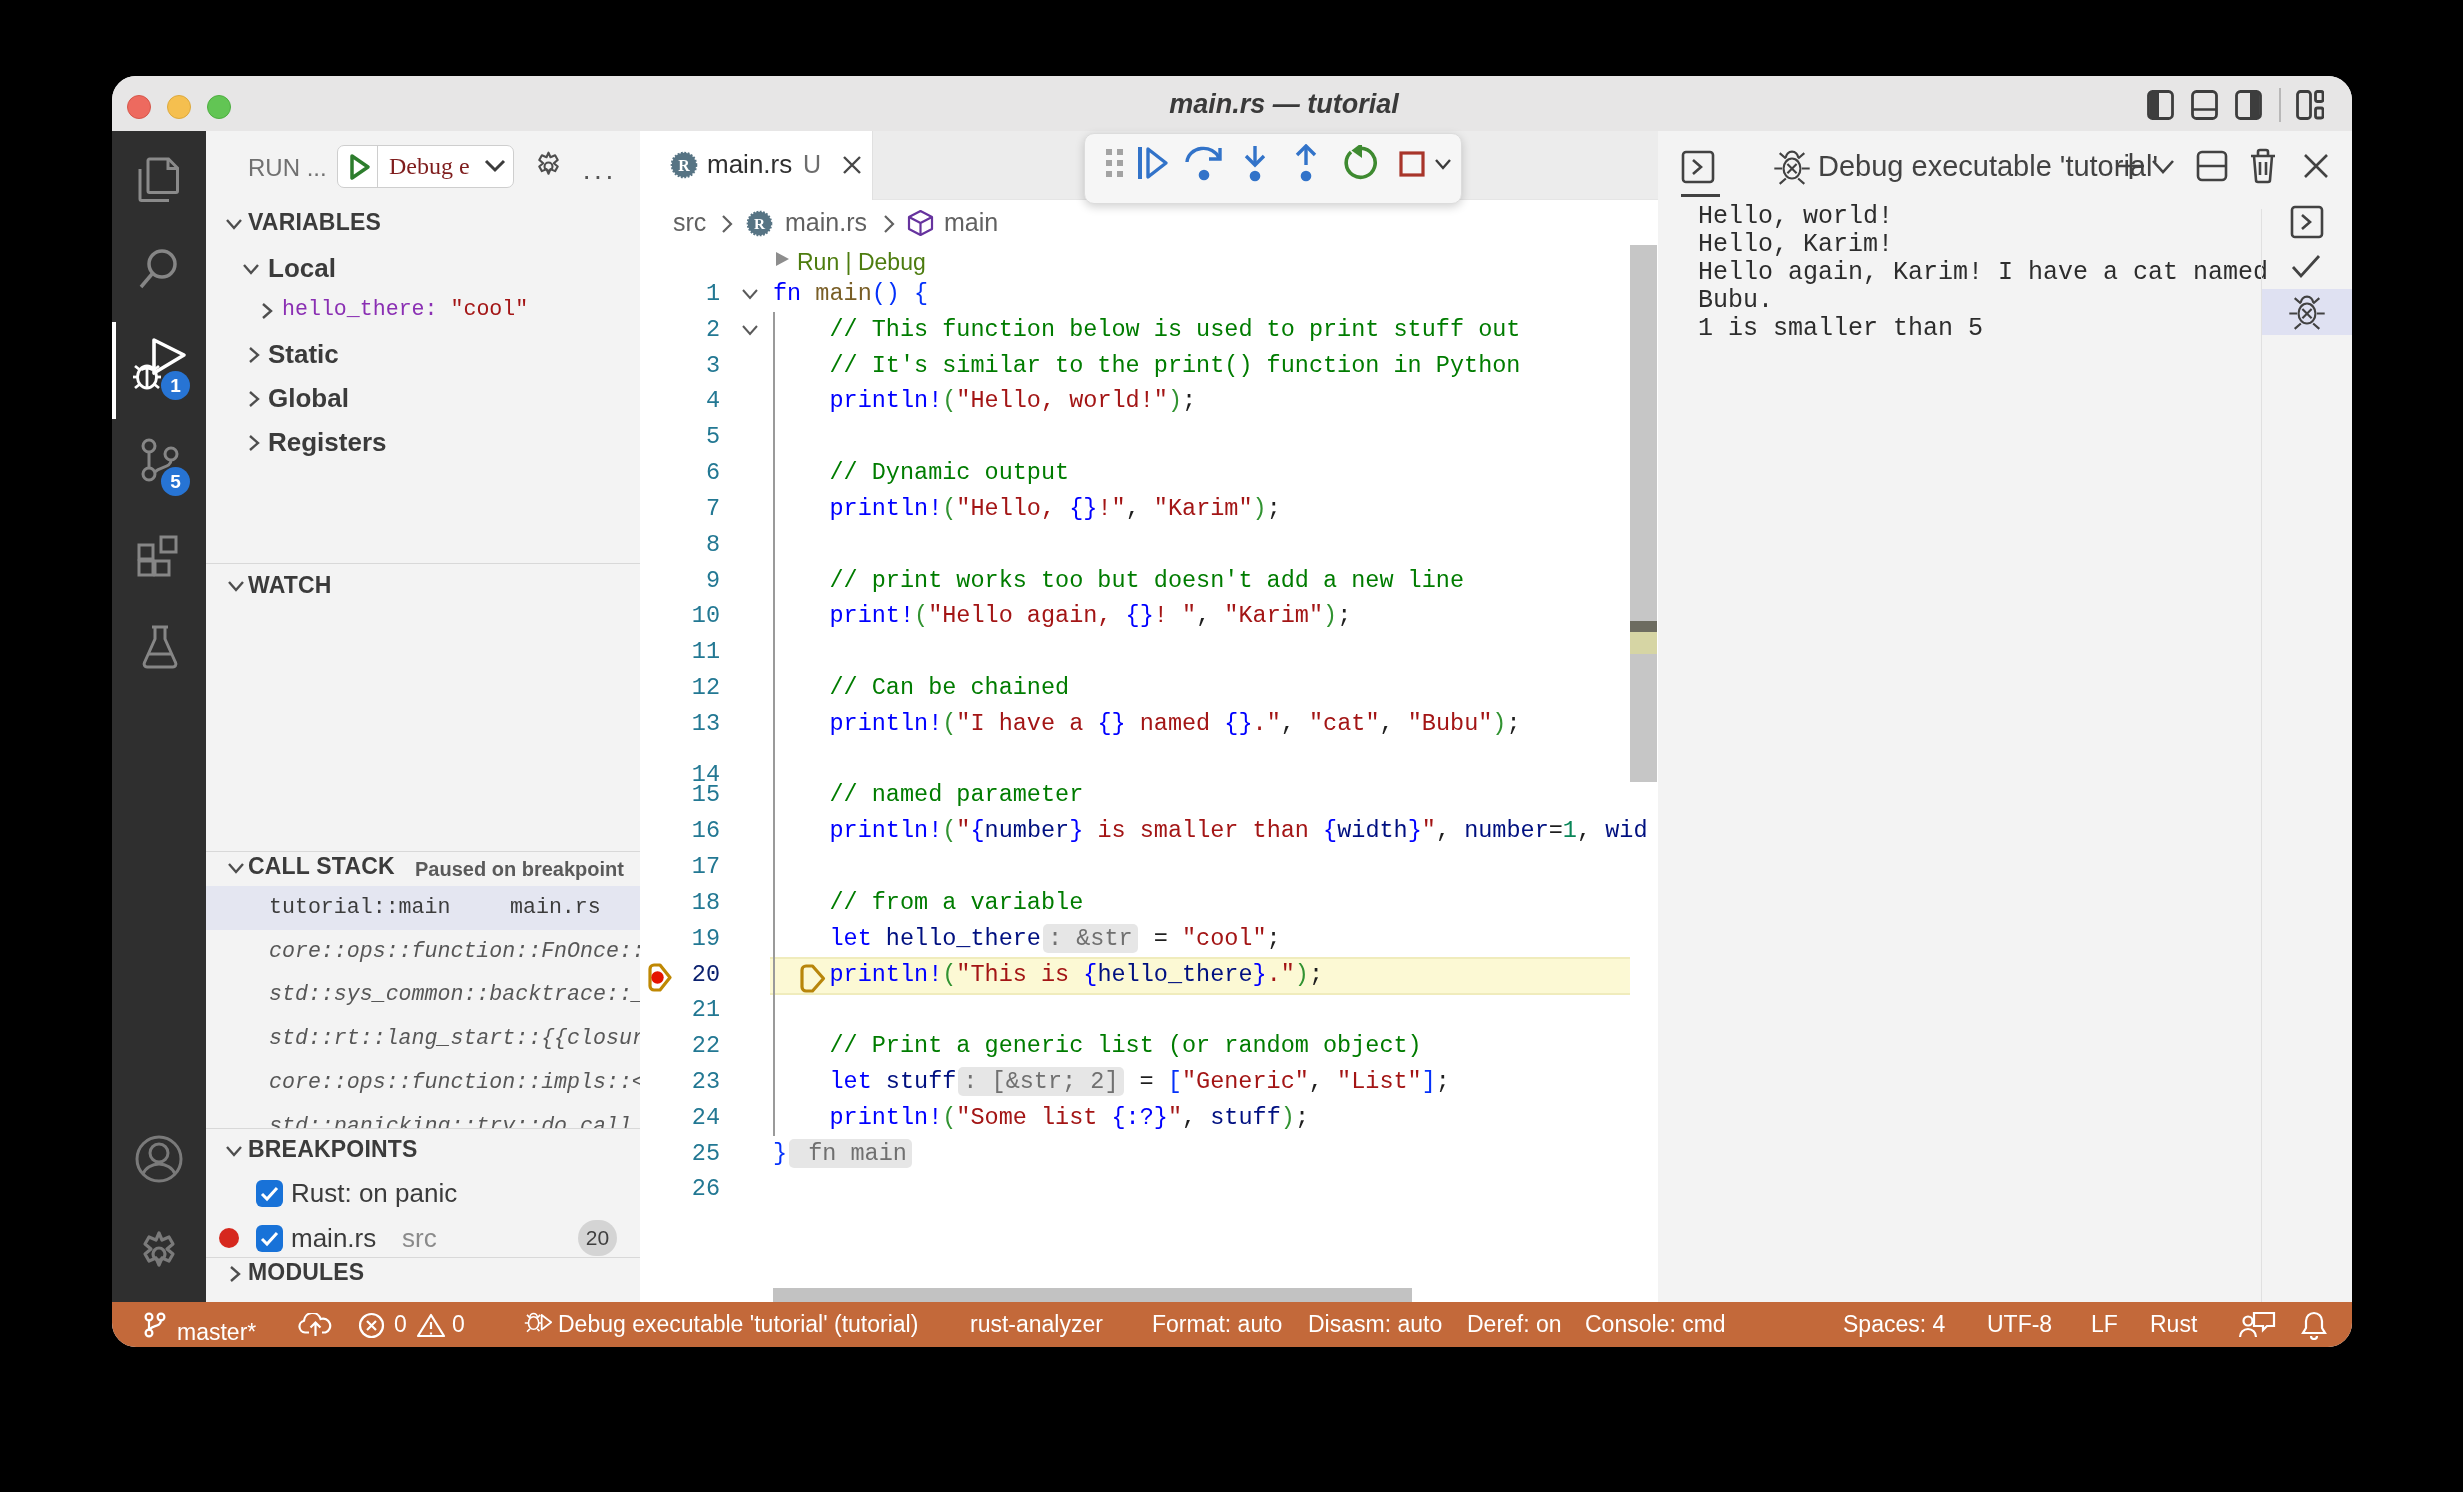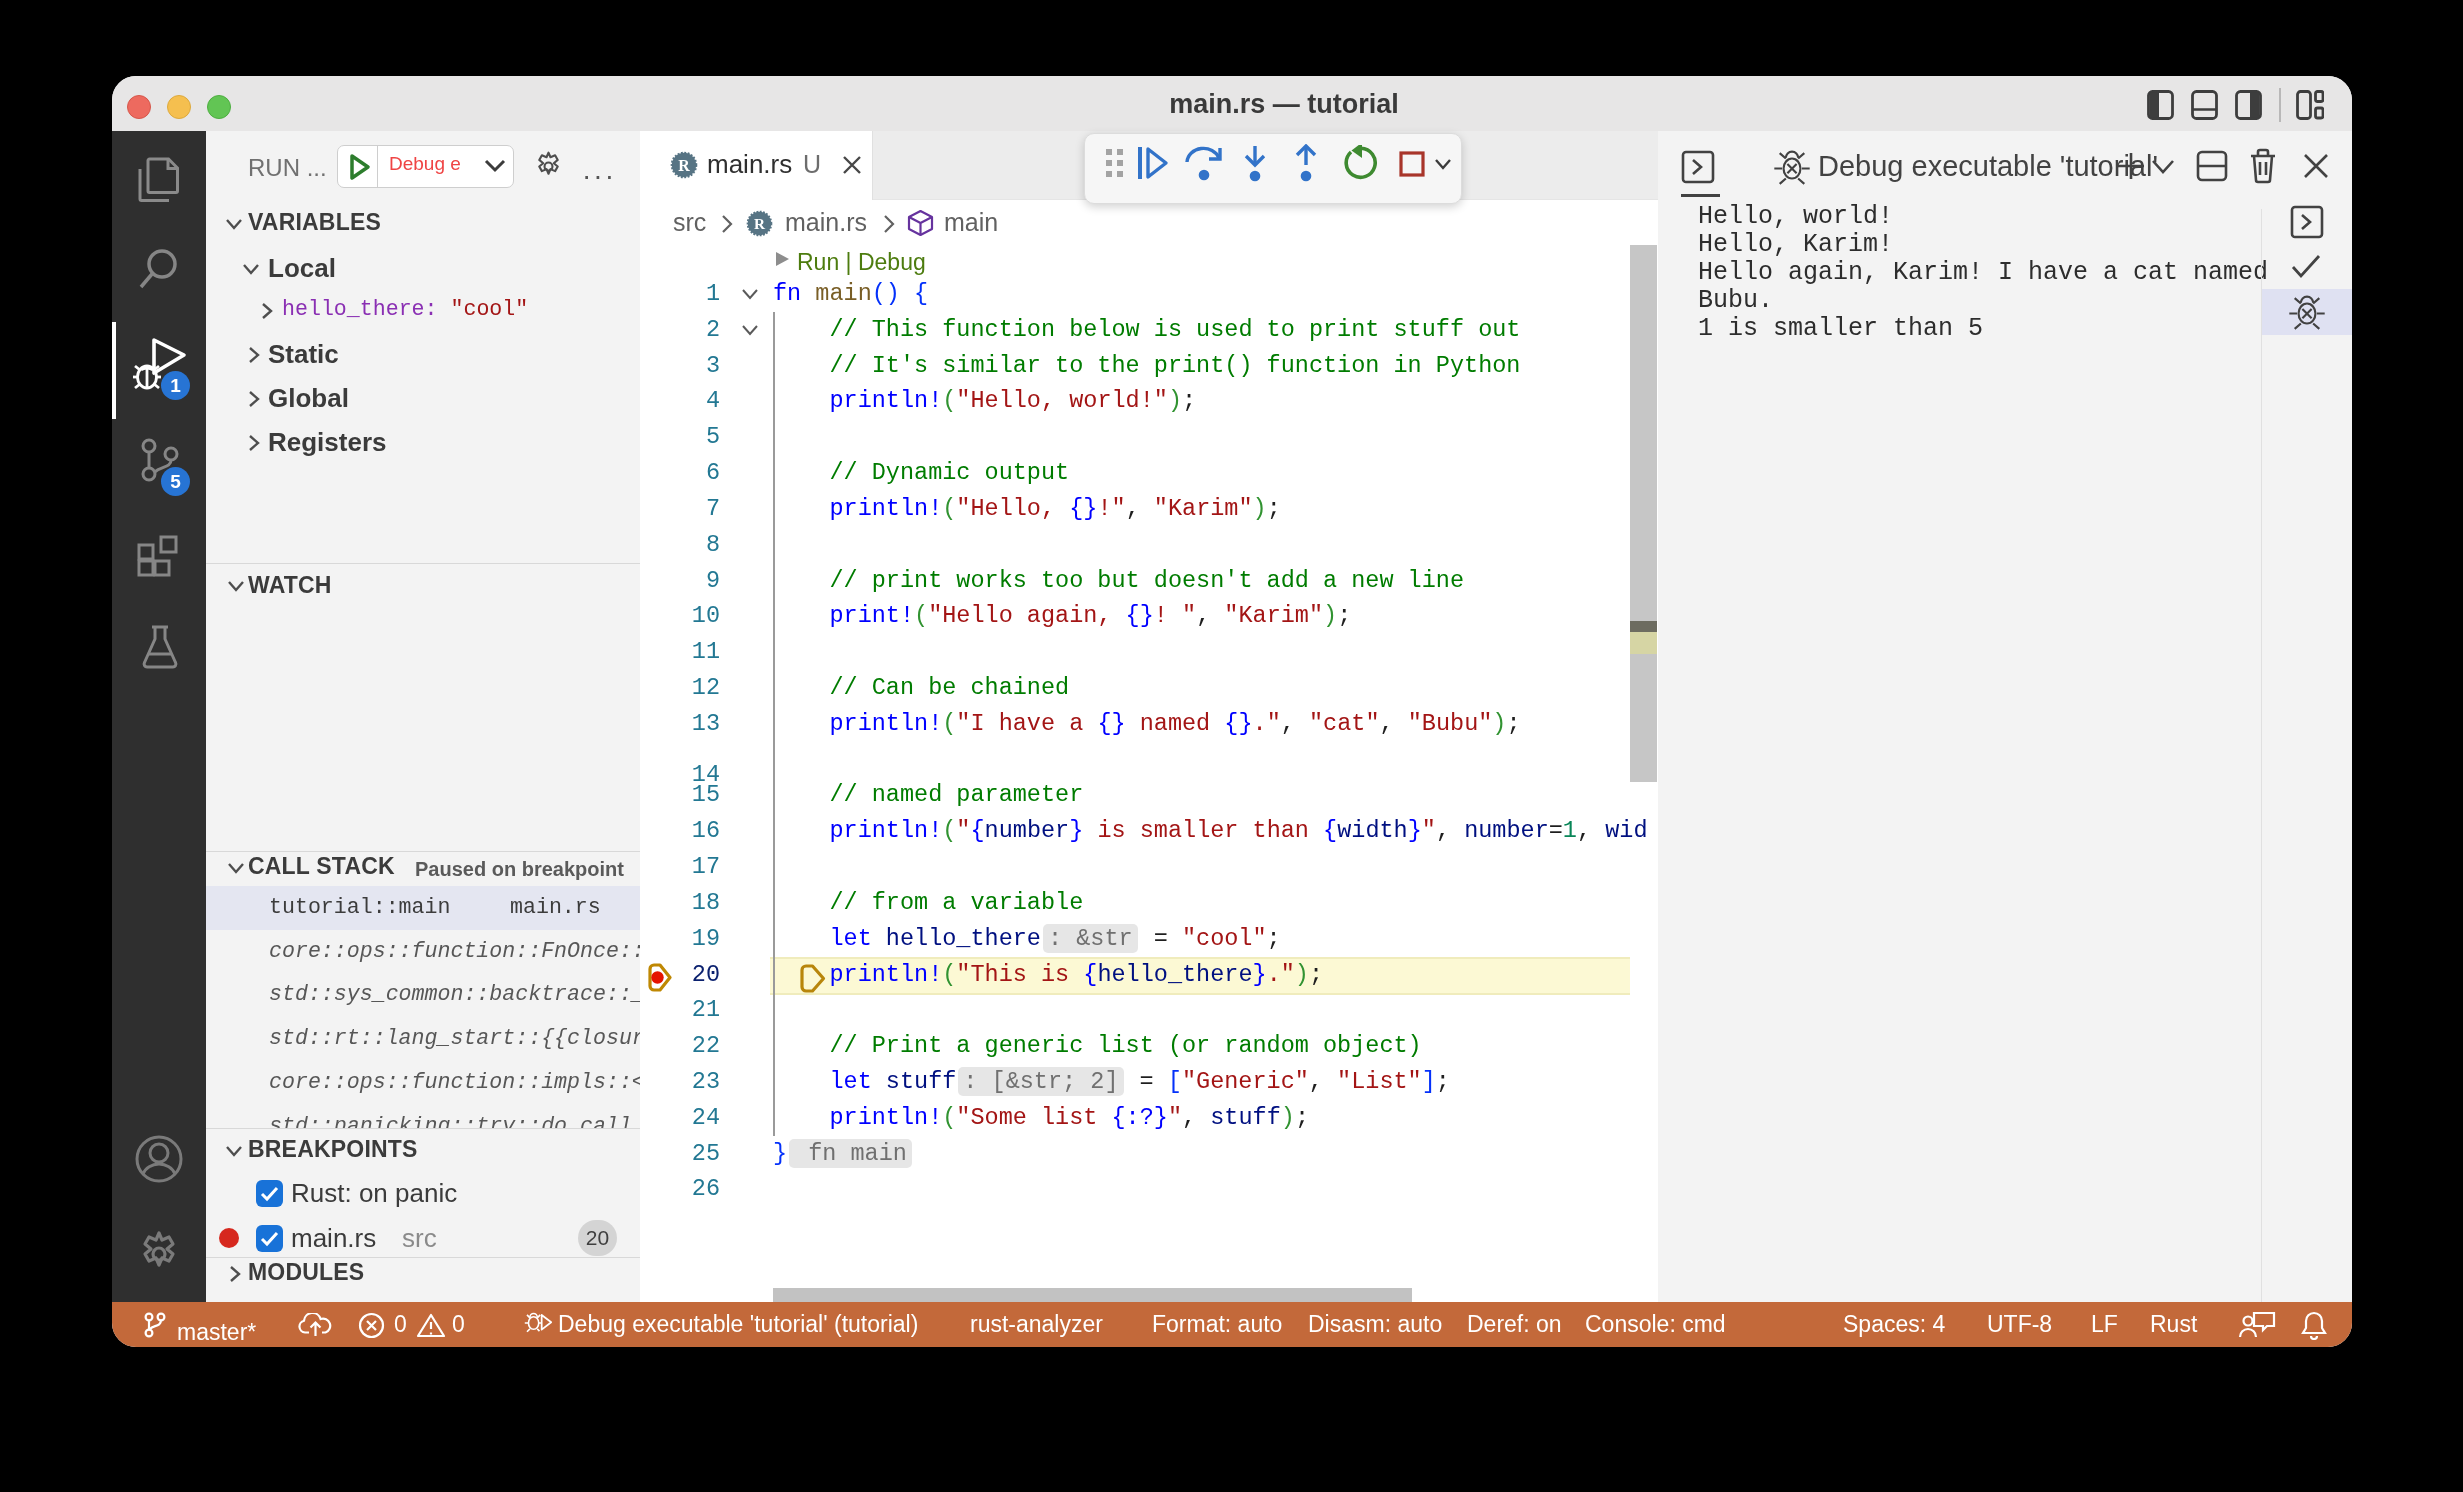--- a/index.html
+++ b/index.html
@@ -18,21 +18,21 @@
 svg{display:block}
 </style>
 </head>
 <body>
 <div class="win">
 
   <div class="a" style="left:0;top:0;width:2240px;height:55px;background:#e7e6e6;border-bottom:1px solid #d2d1d1;"></div>
   <div class="a" style="left:15px;top:19px;width:24px;height:24px;border-radius:50%;background:#ed6a5f;border:1px solid #d5574b;box-sizing:border-box;"></div>
   <div class="a" style="left:55px;top:19px;width:24px;height:24px;border-radius:50%;background:#f5bf4f;border:1px solid #dca93d;box-sizing:border-box;"></div>
   <div class="a" style="left:95px;top:19px;width:24px;height:24px;border-radius:50%;background:#62c554;border:1px solid #4eae41;box-sizing:border-box;"></div>
-  <div class="a" style="left:0;top:13px;width:2344px;text-align:center;font-size:27px;font-weight:600;color:#3a3a3a;">main.rs — tutorial</div>
+  <div class="a" style="left:0;top:13px;width:2344px;text-align:center;font-size:27px;font-weight:600;color:#3a3a3a;font-style:italic;">main.rs — tutorial</div>
 
   <svg class="a" style="left:2035px;top:14px" width="27" height="30" viewBox="0 0 27 30">
       <rect x="1.5" y="1.5" width="24" height="27" rx="4" fill="none" stroke="#3d3d3d" stroke-width="2.8"></rect>
       <rect x="2.5" y="2.5" width="9.5" height="25" fill="#3d3d3d"></rect>
     </svg>
   <svg class="a" style="left:2079px;top:14px" width="27" height="30" viewBox="0 0 27 30">
       <rect x="1.5" y="1.5" width="24" height="27" rx="4" fill="none" stroke="#3d3d3d" stroke-width="2.8"></rect>
       <line x1="2" y1="19.5" x2="25" y2="19.5" stroke="#3d3d3d" stroke-width="2.6"></line>
     </svg>
   <svg class="a" style="left:2123px;top:14px" width="27" height="30" viewBox="0 0 27 30">
@@ -120,21 +120,21 @@
       </g>
     </svg>
 
   <div class="a" style="left:94px;top:55px;width:435px;height:1171px;background:#f3f3f3;"></div>
   <div class="a" style="left:136px;top:78px;font-size:24px;color:#707070;">RUN ...</div>
   <div class="a" style="left:225px;top:69px;width:177px;height:43px;background:#fff;border:1px solid #cecece;border-radius:7px;box-sizing:border-box;"></div>
   <div class="a" style="left:265px;top:70px;width:1px;height:41px;background:#cecece;"></div>
   <svg class="a" style="left:236px;top:77px" width="24" height="28" viewBox="0 0 24 28">
       <path d="M4 3 L20 14 L4 25 Z" fill="none" stroke="#2d7d2d" stroke-width="3.5" stroke-linejoin="round"></path>
     </svg>
-  <div class="a" style="left:277px;top:77px;font-size:19px;color:#ef4444;">Debug e</div>
+  <div class="a" style="left:277px;top:77px;font-size:24px;color:#7f1d1d;font-family:Liberation Serif, serif;">Debug e</div>
   <svg class="a" style="left:372px;top:82px" width="22" height="16" viewBox="0 0 22 16">
       <path d="M2 3 L11 12 L20 3" fill="none" stroke="#3c3c3c" stroke-width="3"></path>
     </svg>
   <svg class="a" style="left:420px;top:74px" width="33" height="33" viewBox="0 0 50 50">
       <g fill="none" stroke="#4e4e4e" stroke-width="3.2">
         <circle cx="25" cy="25" r="6"></circle>
         <path d="M25 4 l3 7 7-3 4 7 -6 5 6 5 -4 7 -7-3 -3 7 h-0 l-3-7 -7 3 -4-7 6-5 -6-5 4-7 7 3z" stroke-linejoin="round"></path>
       </g>
     </svg>
   <div class="a" style="left:470px;top:84px;font-size:28px;color:#555;letter-spacing:2px;">···</div>

